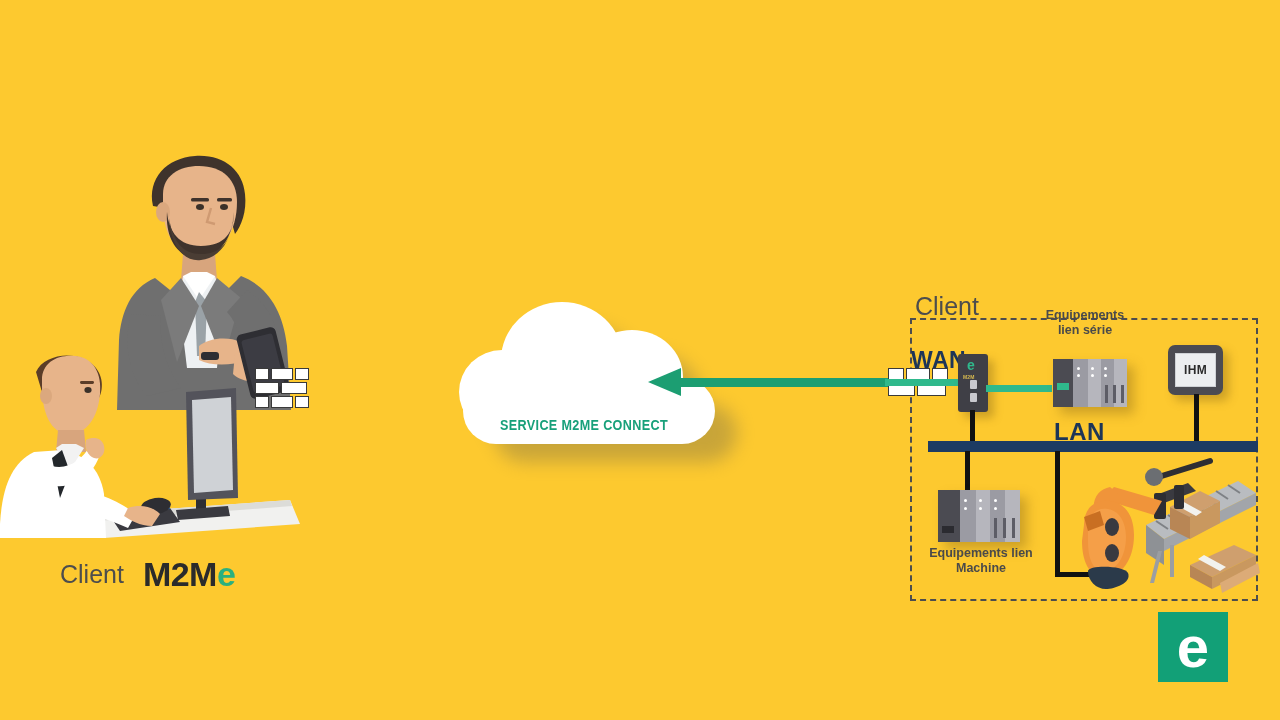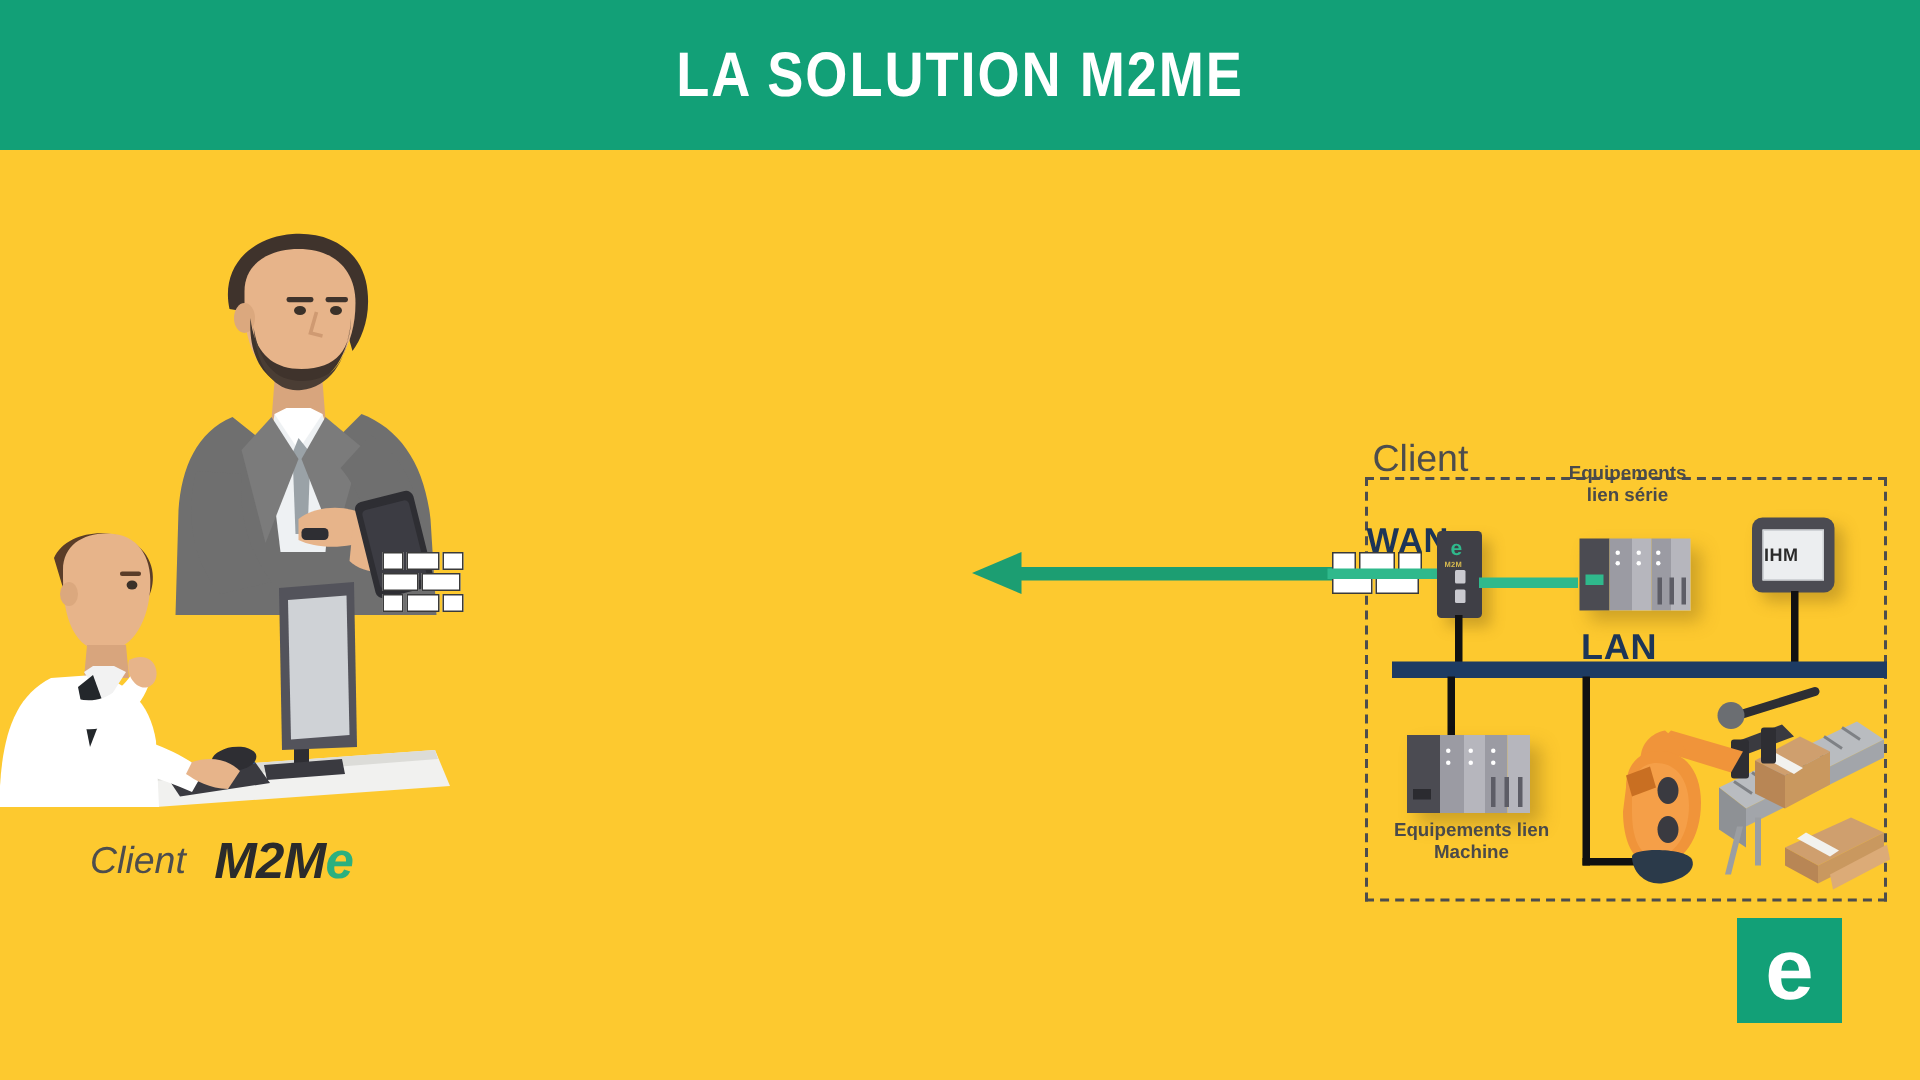--- a/index.html
+++ b/index.html
@@ -188,21 +188,21 @@
     background: #4b4b52;
     border-radius: 7px;
     box-shadow: 6px 6px 10px rgba(120,90,20,.35);
     display: flex; align-items: center; justify-content: center;
   }
   #ihm-screen {
     width: 41px; height: 34px;
     background: #eceef0;
     border: 1px solid #cfd2d6;
     box-sizing: border-box;
-    display: flex; align-items: center; justify-content: flex-start;
+    display: flex; align-items: center; justify-content: center;
   }
   #ihm-text { color: #2b2b2b; font-size: 12px; font-weight: bold; letter-spacing: .3px; }
 
   .dev-caption {
     position: absolute;
     color: #4a4a4a;
     font-size: 12.5px; font-weight: bold;
     text-align: center; line-height: 15px;
   }
 
@@ -223,23 +223,20 @@
   
   #person-phone { left: 95px; top: 150px; width: 235px; height: 260px; }
   #person-desk  { left: 0px;  top: 348px; width: 300px; height: 190px; }
   #robot        { left: 1070px; top: 455px; width: 190px; height: 140px; }
 </style>
 </head>
 <body>
 
 <div id="stage">
 
-  <div id="banner">
-    <div id="banner-title">LA SOLUTION M2ME</div>
-  </div>
 
   <svg class="art" id="person-phone" viewBox="0 0 235 260">
 
     <path d="M58 56 C52 28 72 8 100 6 C128 4 148 20 150 44 C152 62 146 76 140 84 L132 56 L100 48 L70 58 Z" fill="#3f332c"></path>
 
     <path d="M88 104 L120 104 L122 130 L86 130 Z" fill="#d8a57d"></path>
 
     <path d="M68 44 C68 26 84 16 104 16 C128 16 142 30 142 52 C142 80 128 104 106 106 C82 108 68 84 68 56 Z" fill="#e7b48a"></path>
 
     <ellipse cx="68" cy="62" rx="7" ry="10" fill="#dba87e"></ellipse>
@@ -327,28 +324,41 @@
 
     <path d="M62 102 L70 124 L60 150 L52 110 Z" fill="#23272b"></path>
 
     <path d="M70 140 C92 142 118 152 136 166 L128 180 C106 170 84 164 64 164 Z" fill="#ffffff"></path>
     <path d="M128 160 C140 156 152 158 160 166 L152 178 C140 178 130 172 124 168 Z" fill="#e7b48a"></path>
 
     <path d="M52 118 C68 122 82 112 90 98 L100 106 C94 126 76 140 56 138 Z" fill="#ffffff"></path>
     <path d="M86 92 C94 88 102 90 104 98 C106 106 100 112 94 110 C88 108 84 100 86 92 Z" fill="#e7b48a"></path>
   </svg>
 
-  <div class="grey-label" style="left:60px; top:555px;font-style:italic;">
+  <div class="grey-label" style="left:60px; top:555px;">
     <span>Client</span>
     <span class="m2me-logo" style="font-size:34px; margin-left:12px; vertical-align:-3px;">
       <span class="dark">M2M</span><span class="grn">e</span>
     </span>
   </div>
 
 
+  <div id="cloud-wrap">
+    <div id="cloud-shadow">
+      <div class="cls" style="left:48px; top:6px;  width:118px; height:110px;"></div>
+      <div class="cls" style="left:128px;top:34px; width:96px;  height:88px;"></div>
+      <div class="cls" style="left:8px;  top:52px; width:80px;  height:78px;"></div>
+      <div class="cls" style="left:18px; top:84px; width:242px; height:58px; border-radius:30px;"></div>
+    </div>
+    <div class="cl" style="left:46px;  top:2px;  width:122px; height:116px;"></div>
+    <div class="cl" style="left:126px; top:30px; width:102px; height:94px;"></div>
+    <div class="cl" style="left:4px;   top:50px; width:86px;  height:84px;"></div>
+    <div id="cloud-base"></div>
+    <div id="cloud-text">SERVICE M2ME CONNECT</div>
+  </div>
 
   <div id="arrow-line"></div>
   <div id="arrow-head"></div>
 
   <div class="grey-label" id="machine-label">Client</div>
   <div id="machine-box"></div>
 
   <div class="wan-label">WAN</div>
   <div class="firewall" style="left:888px; top:368px;">
     <div class="brick-row">

